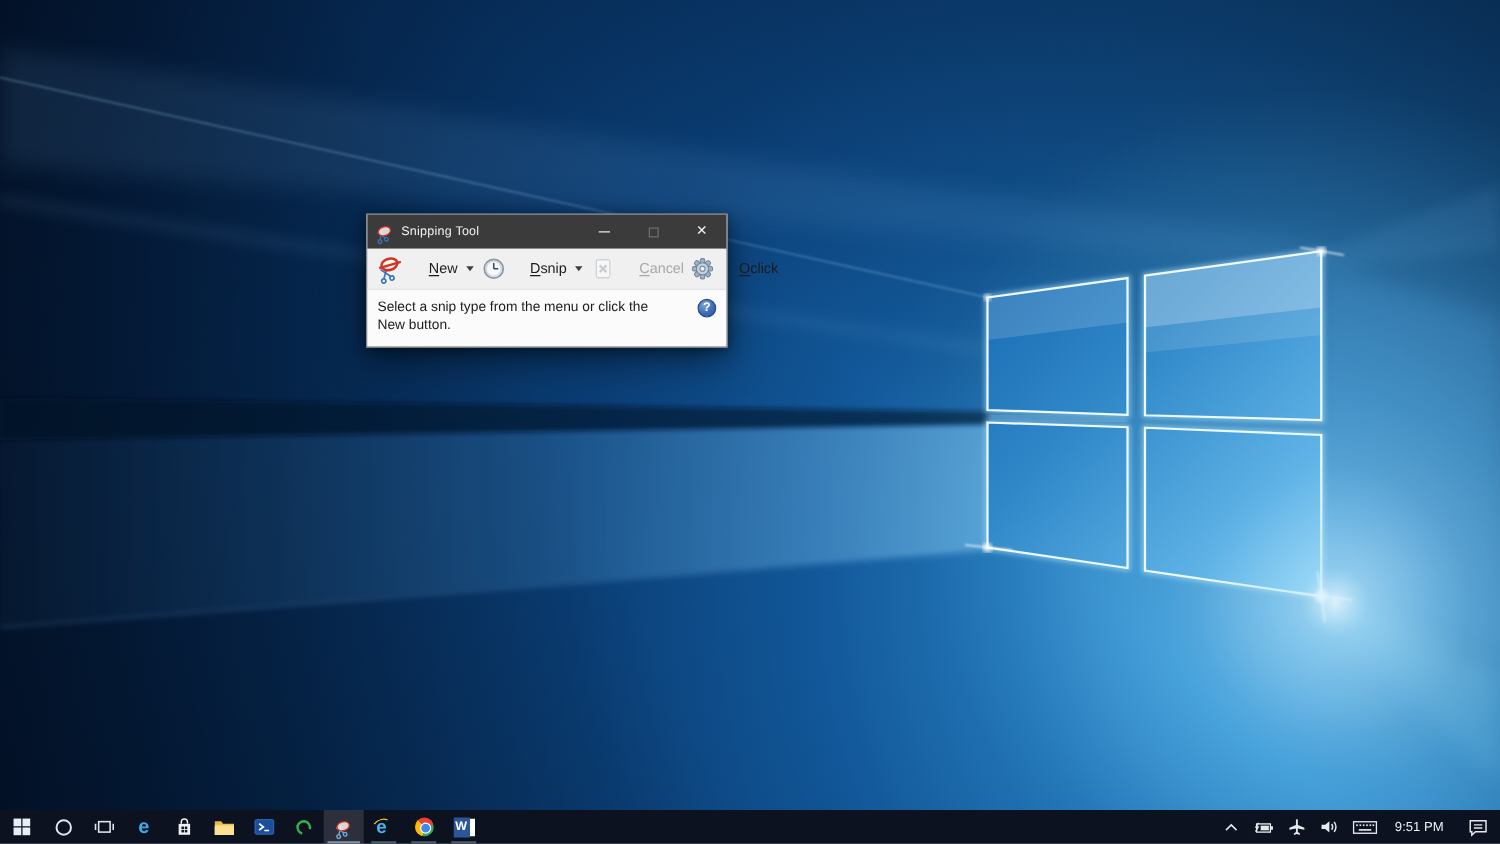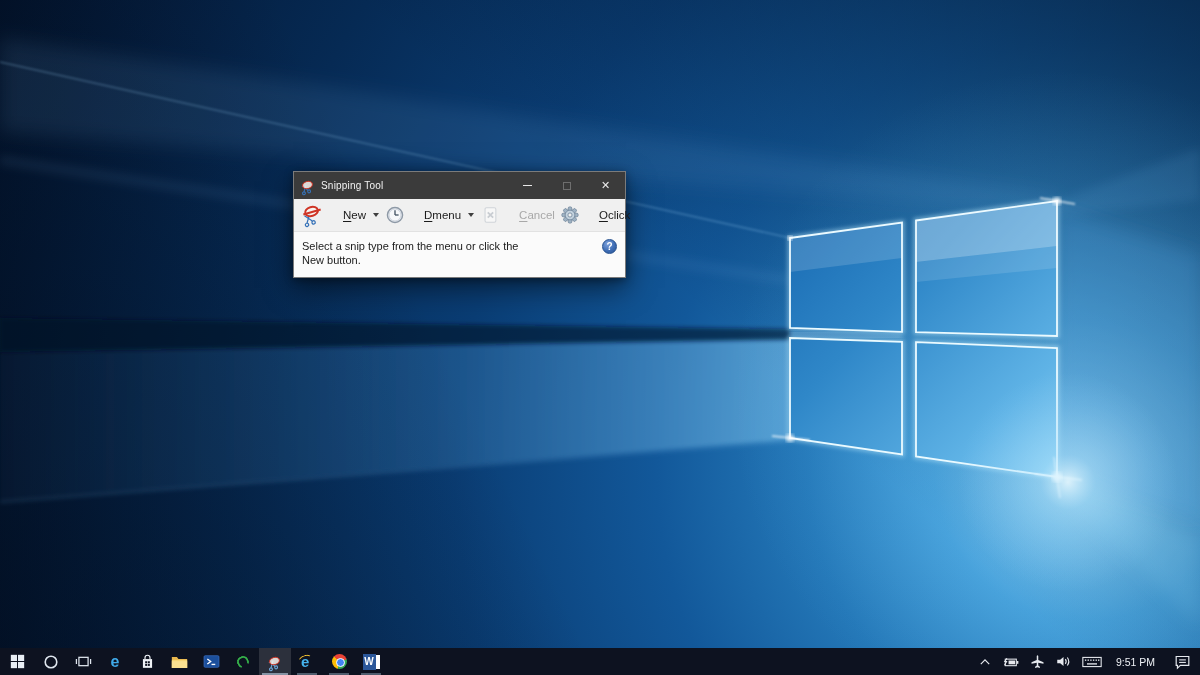--- a/index.html
+++ b/index.html
@@ -4,21 +4,21 @@
 <style>
   * { margin:0; padding:0; box-sizing:border-box; }
   html,body { width:1200px; height:675px; overflow:hidden; }
   body { font-family:"Liberation Sans","DejaVu Sans",sans-serif; }
   .screen { position:relative; width:1200px; height:675px; background:#04152c; overflow:hidden; }
 
   
   .wallpaper { position:absolute; left:0; top:0; }
 
   
-  .window { position:absolute; left:293px; top:171px; width:333px;
+  .window { position:absolute; left:293px; top:171px; width:289px;
             box-shadow:0 10px 26px rgba(0,0,0,.5), 0 2px 8px rgba(0,0,0,.35);
             border:1px solid #7b7b7b; background:#f0f0f0; }
   .titlebar { height:27px; background:#3b3b3b; display:flex; align-items:center; padding-left:7px; }
   .titlebar .title { color:#f2f2f2; font-size:10px; margin-left:6px; letter-spacing:.2px; flex:0 0 auto; }
   .caption-group { margin-left:auto; display:flex; height:100%; }
   .capbtn { width:39px; height:100%; display:flex; align-items:center; justify-content:center; }
   .capbtn .dash { width:9px; height:1px; background:#e8e8e8; }
   .capbtn .maxbox { width:8px; height:8px; border:1px solid #6e6e6e; }
   .capbtn .x { color:#ececec; font-size:11px; line-height:1; }
 
@@ -249,21 +249,21 @@
 
       <div class="gap-md"></div>
 
       <div class="tb-btn">
         <svg width="18" height="18" viewBox="0 0 20 20">
           <circle cx="10" cy="10" r="8.4" fill="#e9edf2" stroke="#8e99a6" stroke-width="1.6"></circle>
           <circle cx="10" cy="10" r="6.6" fill="#f6f8fa" stroke="#c4ccd6" stroke-width="0.8"></circle>
           <line x1="10" y1="10" x2="10" y2="4.8" stroke="#3a4a5c" stroke-width="1.4"></line>
           <line x1="10" y1="10" x2="14" y2="10" stroke="#3a4a5c" stroke-width="1.4"></line>
         </svg>
-        <span class="tb-label"><span class="acc">D</span><span>menu</span></span>
+        <span class="tb-label"><span class="acc">D</span><span>snip</span></span>
       </div>
       <div class="tb-arrow">
           <span class="tri"></span>
         </div>
 
       <div class="gap-sm"></div>
 
       <div class="tb-btn disabled">
         <svg width="18" height="18" viewBox="0 0 20 20" opacity="0.55">
           <rect x="4.5" y="2" width="12" height="16" rx="1.5" fill="#fdfdfd" stroke="#b7bec7" stroke-width="1.2"></rect>

